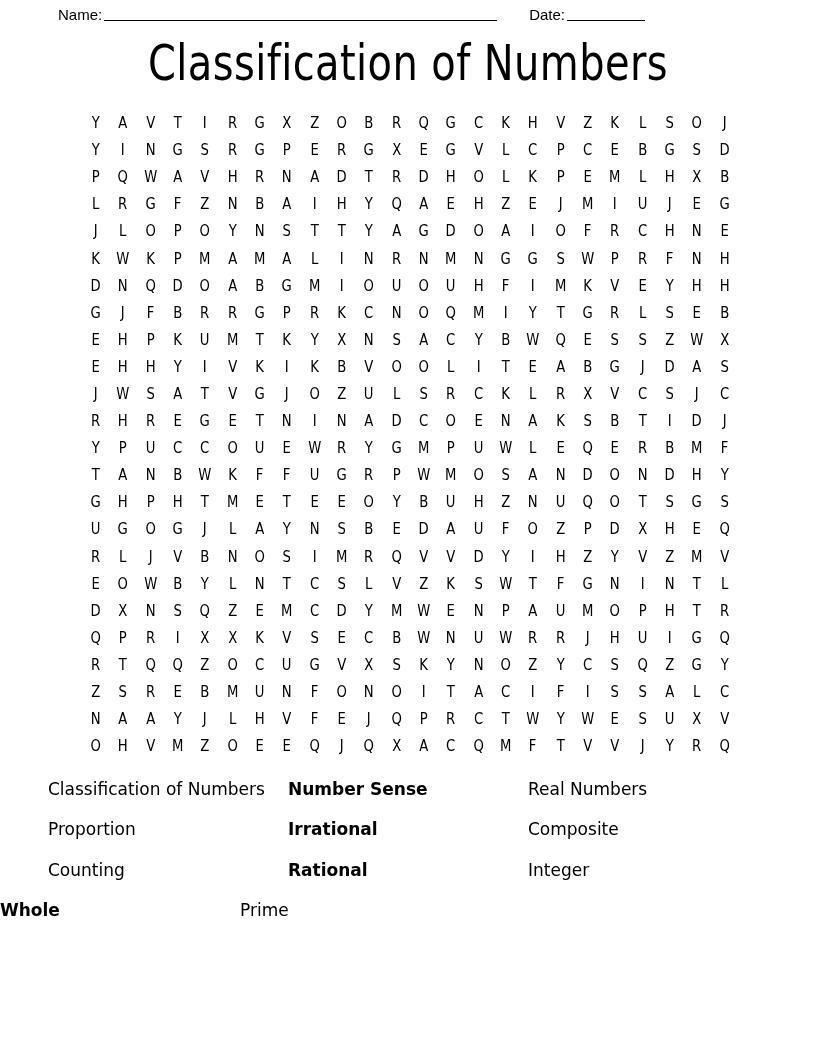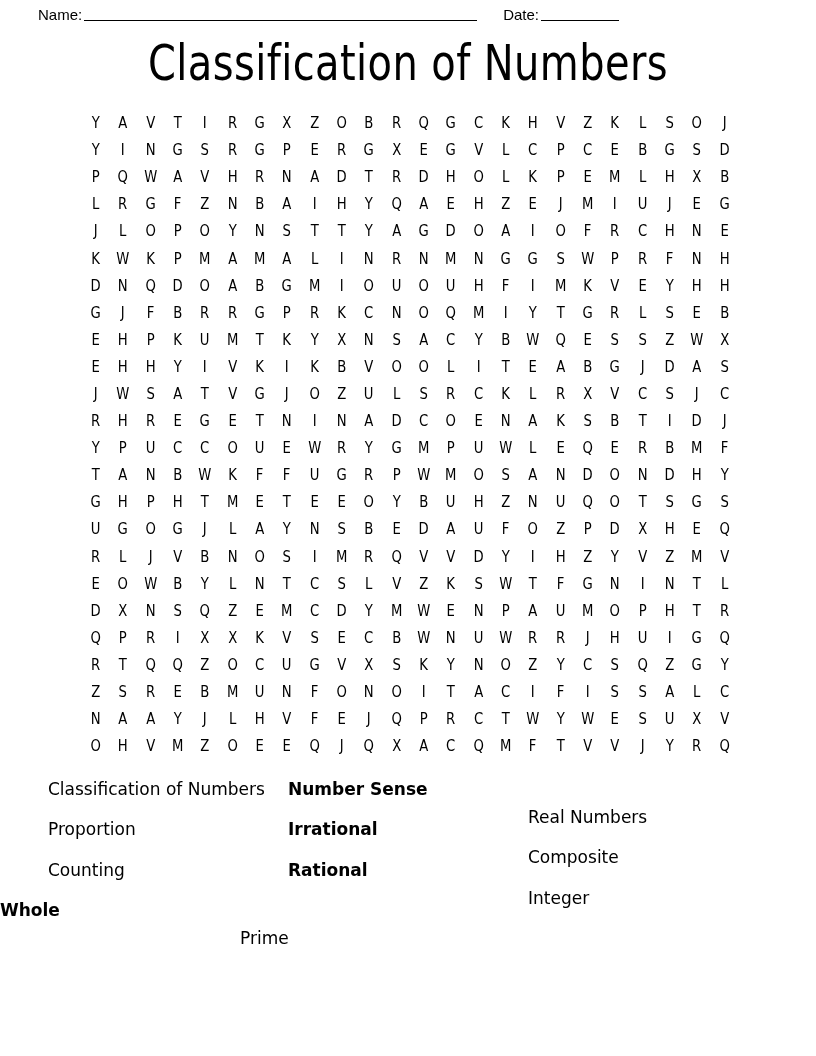--- a/index.html
+++ b/index.html
@@ -32,23 +32,23 @@
   .hdr-label {
     font-size: 15px;
     letter-spacing: 0px;
   }
   .hdr-rule {
     display: inline-block;
     border-bottom: 1px solid #000;
     height: 13px;
     margin: 0 2px;
   }
-  .name-label { margin-left: 38px; }
+  .name-label { margin-left: 58px; }
   .name-rule  { width: 393px; }
-  .date-label { margin-left: 24px; }
+  .date-label { margin-left: 30px; }
   .date-rule  { width: 78px; }
 
   
   .title {
     position: absolute;
     top: 32px;
     left: 0;
     width: 816px;
     text-align: center;
     font-family: "DejaVu Sans", sans-serif;
@@ -96,21 +96,21 @@
   .word {
     font-family: "DejaVu Sans", sans-serif;
     font-size: 17px;
     line-height: 22px;
     transform: scaleX(0.86);
     transform-origin: left top;
     white-space: nowrap;
   }
   .col-0 { width: 240px; margin-left: 48px; }
   .col-1 { width: 240px; font-weight: bold; }
-  .col-2 { width: 240px; margin-top: 28px; }
+  .col-2 { width: 240px; }
 </style>
 </head>
 <body>
 
 <div class="header-line">
   <span class="hdr-label name-label">Name:</span>
   <span class="hdr-rule name-rule"></span>
   <span class="hdr-label date-label">Date:</span>
   <span class="hdr-rule date-rule"></span>
 </div>

